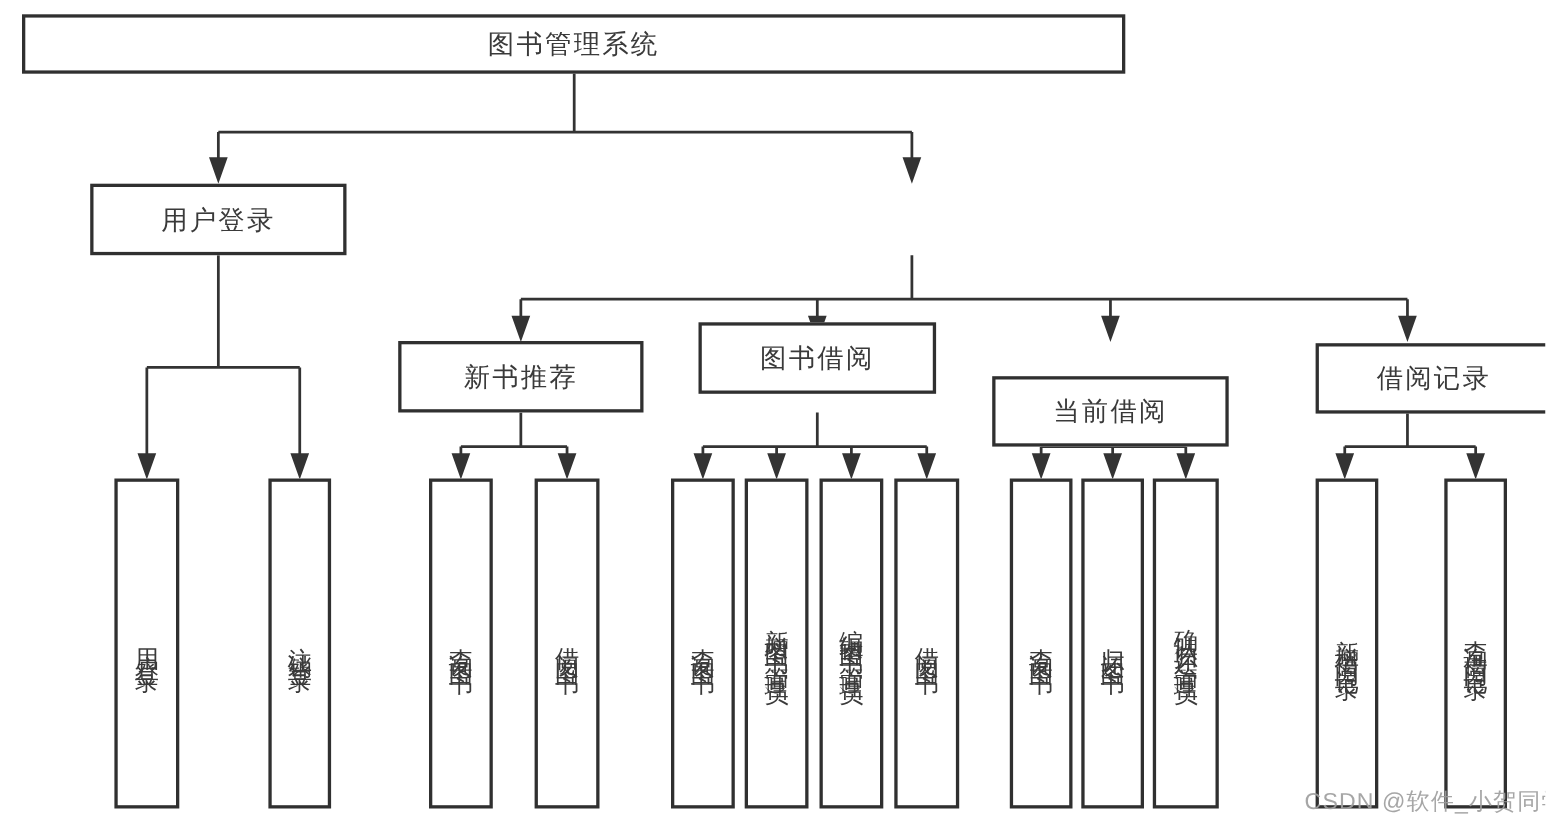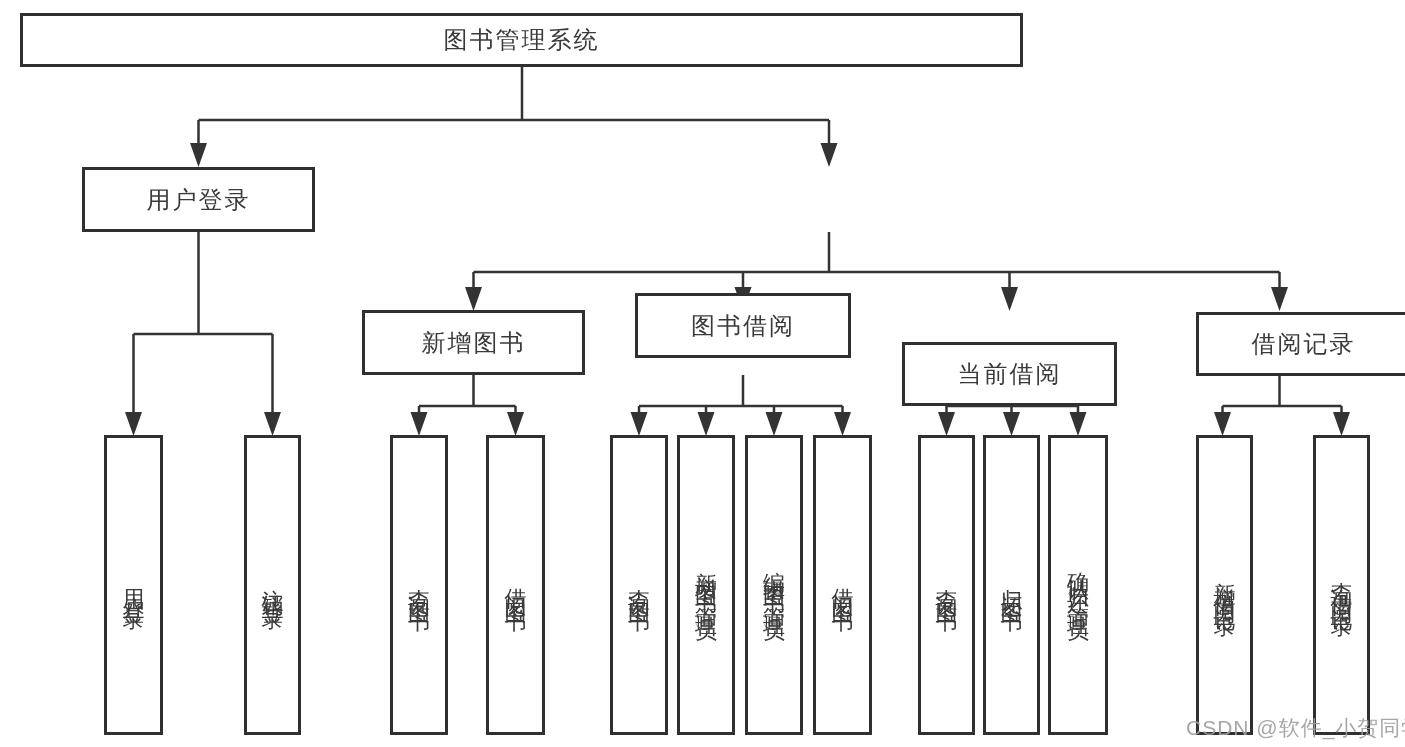--- a/index.html
+++ b/index.html
@@ -119,21 +119,21 @@
 
   <div class="hbox" style="left:20px; top:13px; width:1003px; height:54px;">
     <span>图书管理系统</span>
   </div>
 
   <div class="hbox" style="left:82px; top:167px; width:233px; height:65px;">
     <span>用户登录</span>
   </div>
 
   <div class="hbox" style="left:362px; top:310px; width:223px; height:65px;">
-    <span>新增图书</span>
+    <span>新书推荐</span>
   </div>
   <div class="hbox" style="left:635px; top:293px; width:216px; height:65px;">
     <span>图书借阅</span>
   </div>
   <div class="hbox" style="left:902px; top:312px; width:215px; height:64px;margin-top:30px;">
     <span>当前借阅</span>
   </div>
   <div class="hbox" style="left:1196px; top:312px; width:215px; height:64px;">
     <span>借阅记录</span>
   </div>

